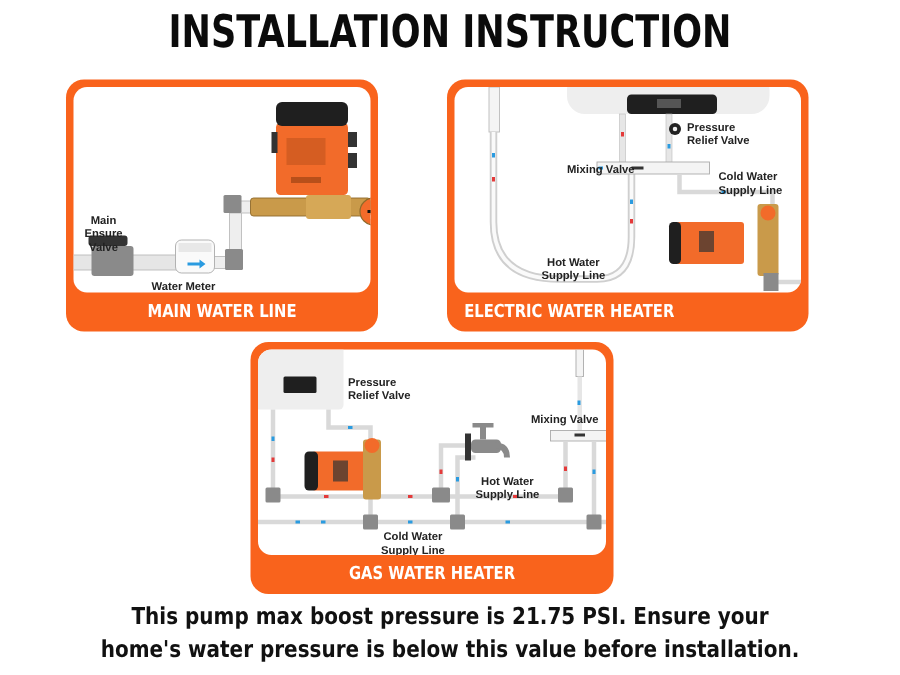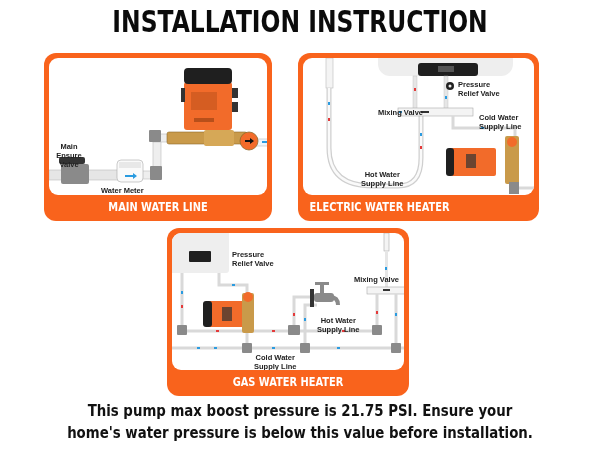--- a/index.html
+++ b/index.html
@@ -34,21 +34,21 @@
     font-family: "DejaVu Sans", sans-serif; font-weight: bold; font-size: 15.5px;
     color: #111; transform: scaleX(0.86); transform-origin: center;
   }
   svg { position: absolute; left: 0; top: 0; }
 </style>
 </head>
 <body>
 
 <div class="title">INSTALLATION INSTRUCTION</div>
 
-<div class="panel" style="left:44px; top:53px; width:228px; height:168px;">
+<div class="panel" style="left:44px; top:53px; width:208px; height:168px;">
   <div class="inner">
     <svg width="236" height="137" viewBox="0 0 236 137">
 
       <g>
         <rect x="0" y="112" width="70" height="10" fill="#e6e6e6" stroke="#bbb" stroke-width="0.6"></rect>
         <rect x="70" y="113" width="35" height="8" fill="#eee" stroke="#bbb" stroke-width="0.6"></rect>
         <rect x="104" y="80" width="8" height="40" fill="#eee" stroke="#bbb" stroke-width="0.6"></rect>
         <rect x="104" y="76" width="18" height="8" fill="#eee" stroke="#bbb" stroke-width="0.6"></rect>
         <rect x="196" y="81" width="40" height="7" fill="#eef6fc" stroke="#bbb" stroke-width="0.6"></rect>
       </g>

